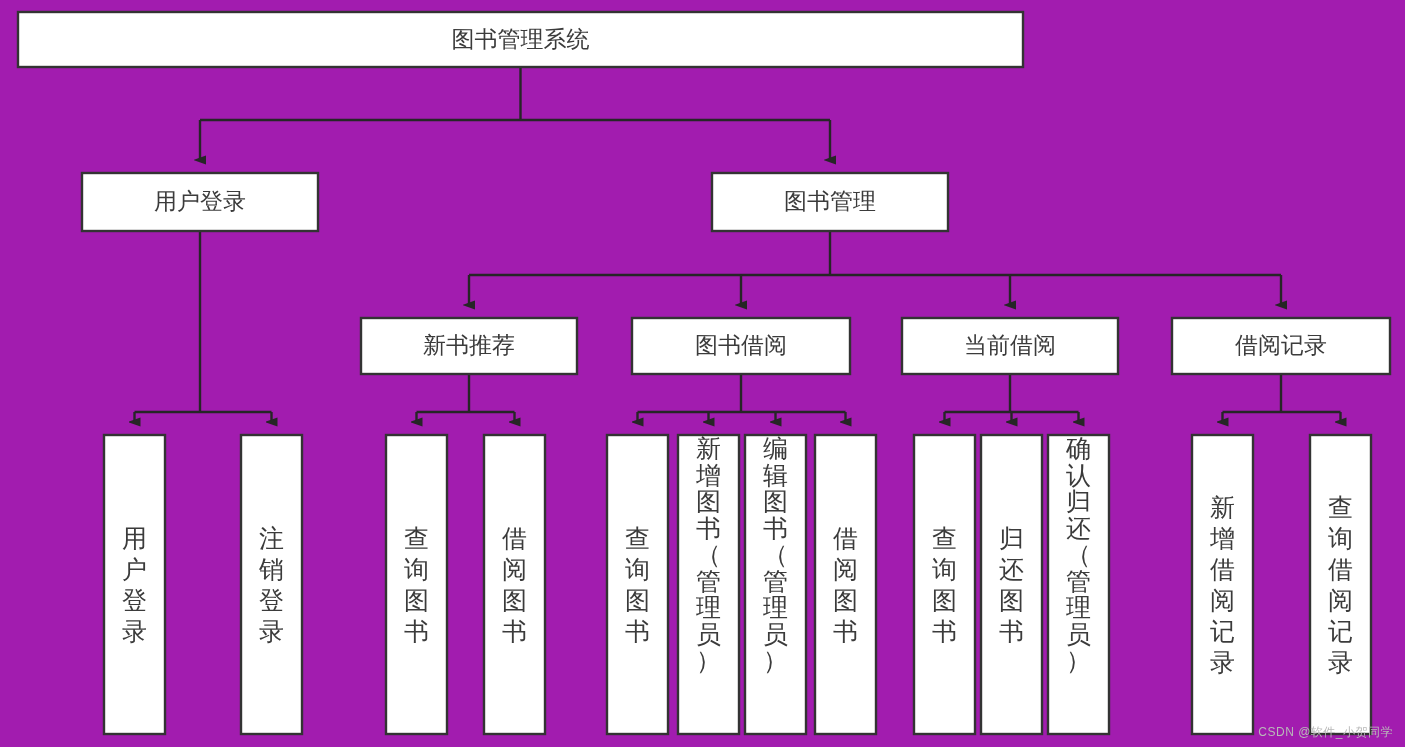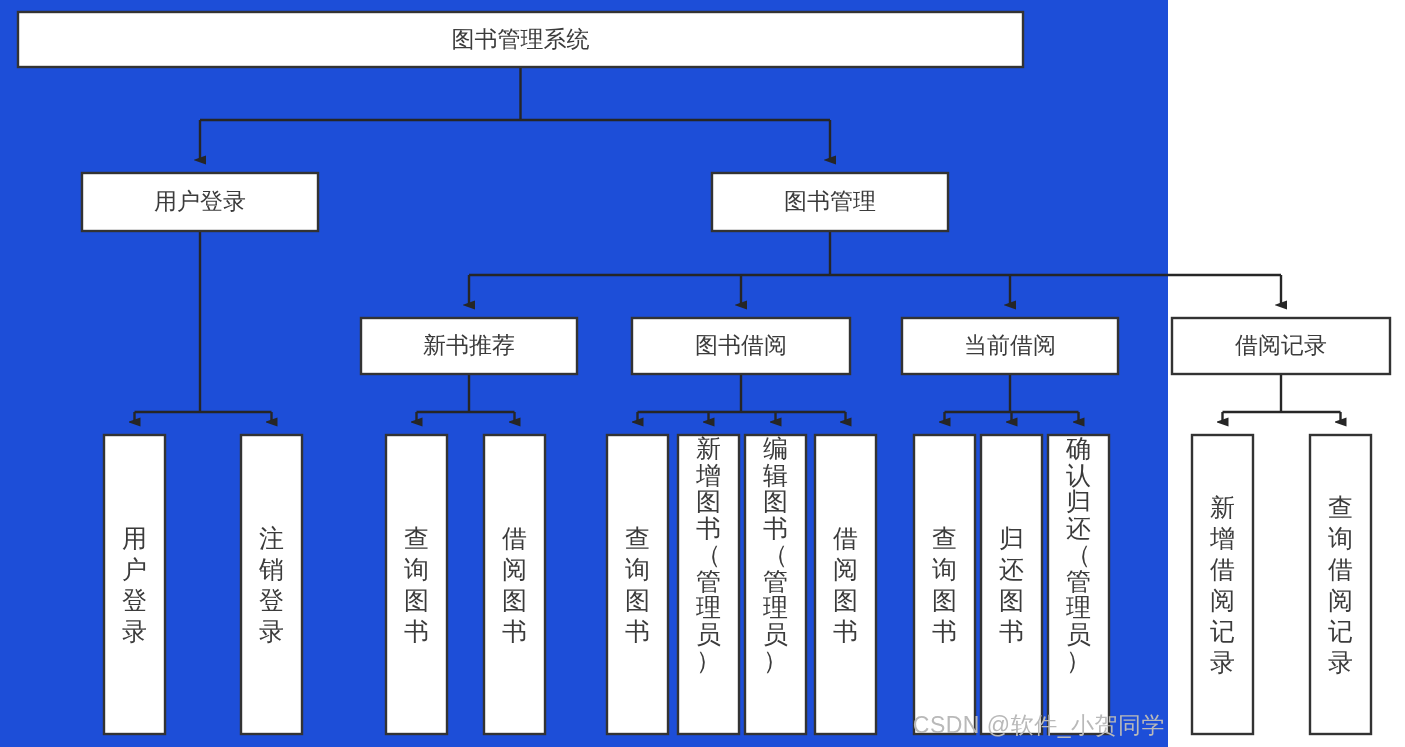--- a/index.html
+++ b/index.html
@@ -8,23 +8,23 @@
     background: #ffffff;
   }
   body {
     width: 1405px;
     height: 747px;
     font-family: "Liberation Sans", "DejaVu Sans", sans-serif;
     overflow: hidden;
   }
   #diagram-root {
     position: relative;
-    width: 1168px;
+    width: 1405px;
     height: 747px;
-    background: #1d4ed8;
+    background: #a21caf;
   }
   svg.diagram {
     position: absolute;
     left: 0;
     top: 0;
     width: 1405px;
     height: 747px;
     display: block;
   }
   .node-box {
@@ -49,24 +49,24 @@
     stroke: #262626;
     stroke-width: 2.4;
     fill: none;
   }
   .arrow-head {
     fill: #262626;
     stroke: none;
   }
   .watermark {
     position: absolute;
-    right: 3px;
+    right: 12px;
     bottom: 6px;
     font-family: "Liberation Sans", "DejaVu Sans", sans-serif;
-    font-size: 23px;
+    font-size: 12px;
     color: #b9b9b9;
     white-space: nowrap;
     letter-spacing: 0.5px;
   }
 </style>
 </head>
 <body>
 
 <div id="diagram-root">
   <svg class="diagram" viewBox="0 0 1405 747">

